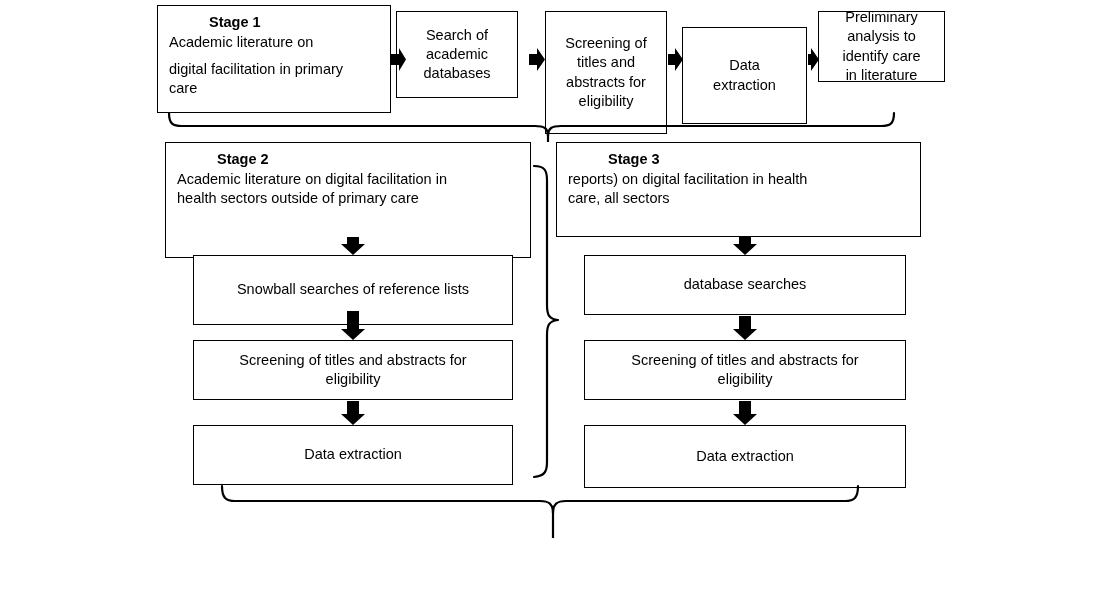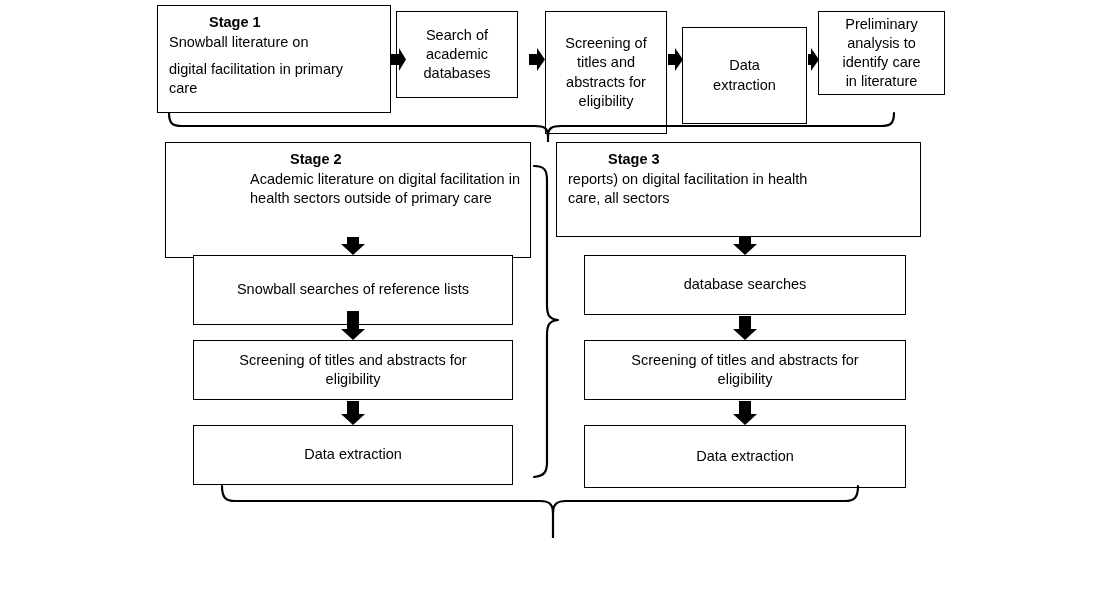--- a/index.html
+++ b/index.html
@@ -85,21 +85,21 @@
   }
 </style>
 </head>
 <body>
 
 <div id="canvas">
 
   <div class="box left" style="left:157px; top:5px; width:234px; height:108px;">
     <div class="pad">
       <span class="stage-label">Stage 1</span>
-      <span class="txt">Snowball literature on</span>
+      <span class="txt">Academic literature on</span>
       <span class="line-gap"></span>
       <span class="txt">digital facilitation in  primary</span>
       <span class="txt">care</span>
     </div>
   </div>
 
   <div class="box center" style="left:396px; top:11px; width:122px; height:87px;">
     <span class="txt">Search of</span>
     <span class="txt">academic</span>
     <span class="txt">databases</span>
@@ -110,28 +110,28 @@
     <span class="txt">titles and</span>
     <span class="txt">abstracts for</span>
     <span class="txt">eligibility</span>
   </div>
 
   <div class="box center" style="left:682px; top:11px; width:125px; height:97px;margin-top:16px;">
     <span class="txt">Data</span>
     <span class="txt">extraction</span>
   </div>
 
-  <div class="box center" style="left:818px; top:11px; width:127px; height:84px;">
+  <div class="box center" style="left:818px; top:11px; width:127px; height:71px;">
     <span class="txt">Preliminary</span>
     <span class="txt">analysis to</span>
     <span class="txt">identify care</span>
     <span class="txt">in literature</span>
   </div>
 
-  <div class="box left" style="left:165px; top:142px; width:366px; height:116px;align-items:flex-end;">
+  <div class="box left" style="left:165px; top:142px; width:366px; height:116px;">
     <div class="pad">
       <span class="stage-label">Stage 2</span>
       <span class="txt">Academic literature on digital facilitation in</span>
       <span class="txt">health sectors outside of primary care</span>
     </div>
   </div>
 
   <div class="box center" style="left:193px; top:255px; width:320px; height:70px;">
     <span class="txt">Snowball searches of reference lists</span>
   </div>

